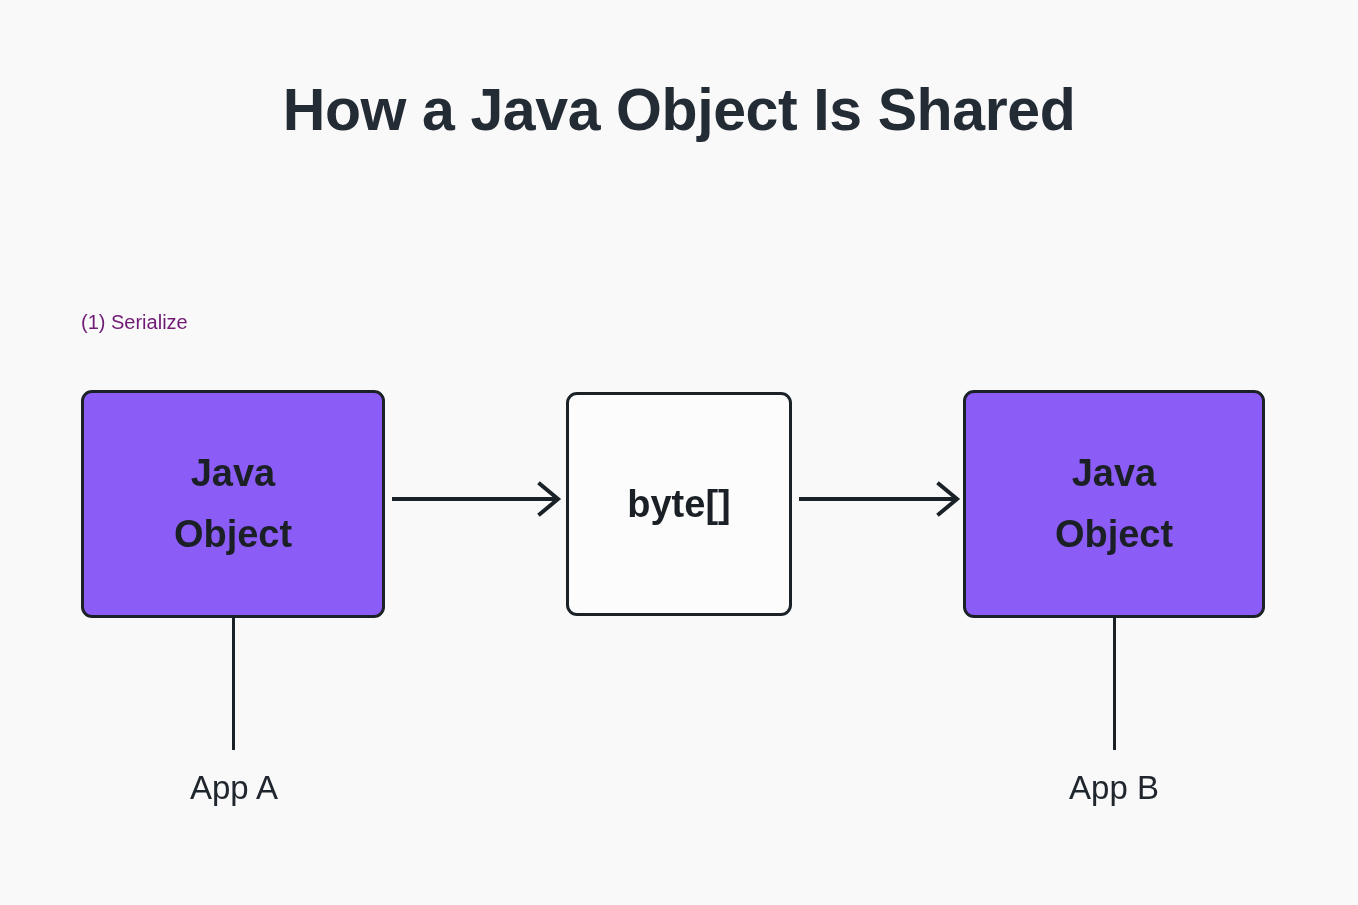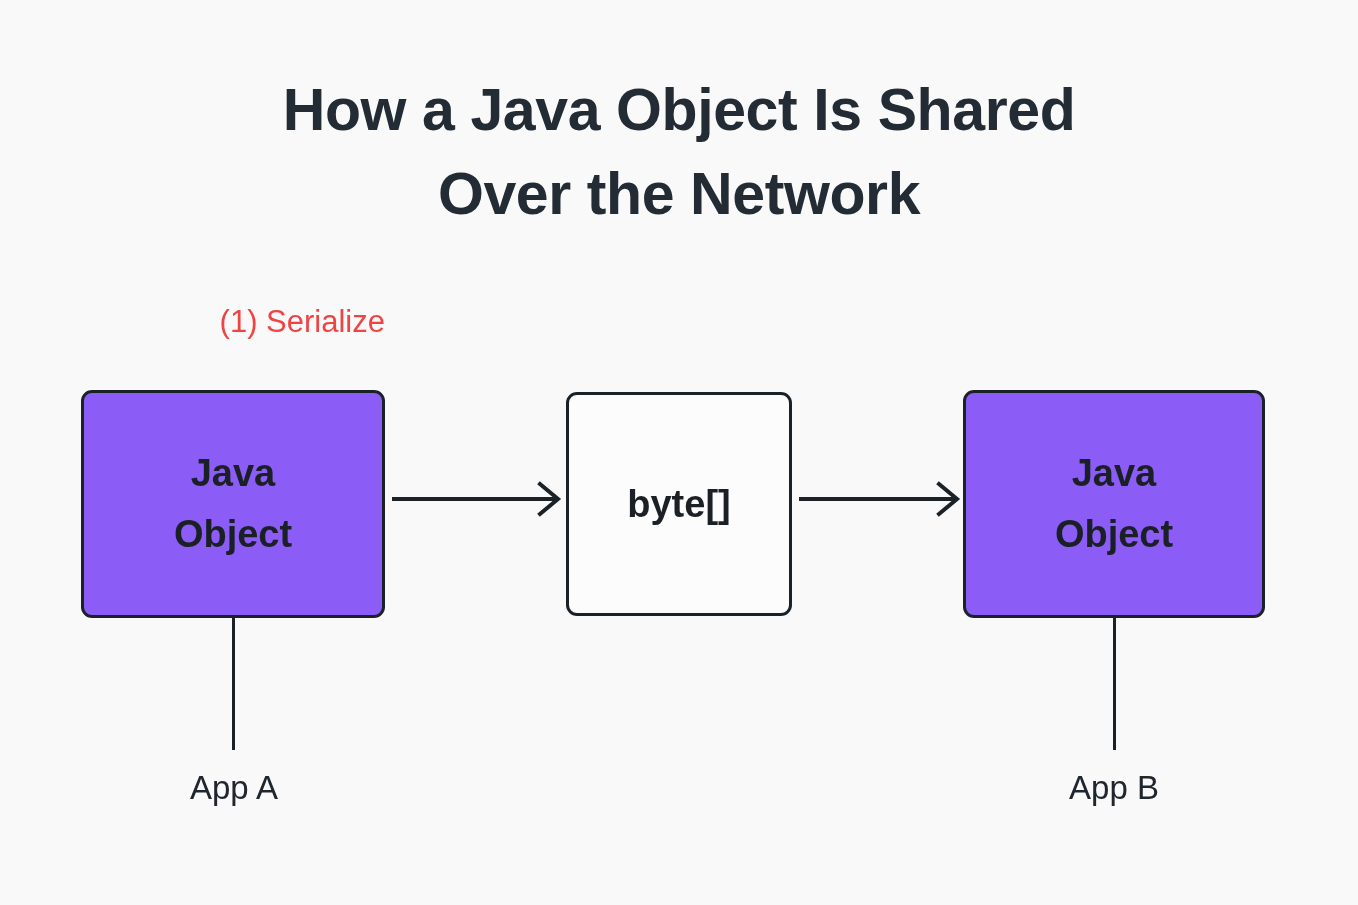--- a/index.html
+++ b/index.html
@@ -32,26 +32,26 @@
     font-weight: bold;
     line-height: 84px;
     letter-spacing: -0.4px;
     color: #232c34;
   }
   .title-line { display: block; text-align: center; }
 
   
   .step-label {
     position: absolute;
-    font-size: 31px;
+    font-size: 20px;
     font-weight: normal;
     line-height: 38px;
-    color: #ef4444;
+    color: #701a75;
     white-space: nowrap;
-    text-align: right;
+    text-align: left;
   }
   #step-1 { left: 81px;  top: 303px; width: 304px; }
   #step-2 { left: 566px; top: 303px; width: 226px; }
   #step-3 { left: 963px; top: 303px; width: 302px; }
 
   
   .node {
     position: absolute;
     box-sizing: border-box;
     border: 3px solid #1a2228;
@@ -107,21 +107,20 @@
   #label-app-a { left: 82px;  top: 768px; width: 304px; }
   #label-app-b { left: 963px; top: 768px; width: 302px; }
 </style>
 </head>
 <body>
 
 <div id="canvas">
 
   <div class="title">
     <span class="title-line">How a Java Object Is Shared</span>
-    <span class="title-line">Over the Network</span>
   </div>
 
   <div class="step-label" id="step-1">(1) Serialize</div>
 
   <div class="node blue" id="node-java-object-a">
     <span class="node-text-line">Java</span>
     <span class="node-text-line">Object</span>
   </div>
 
   <div class="node white" id="node-bytes">

